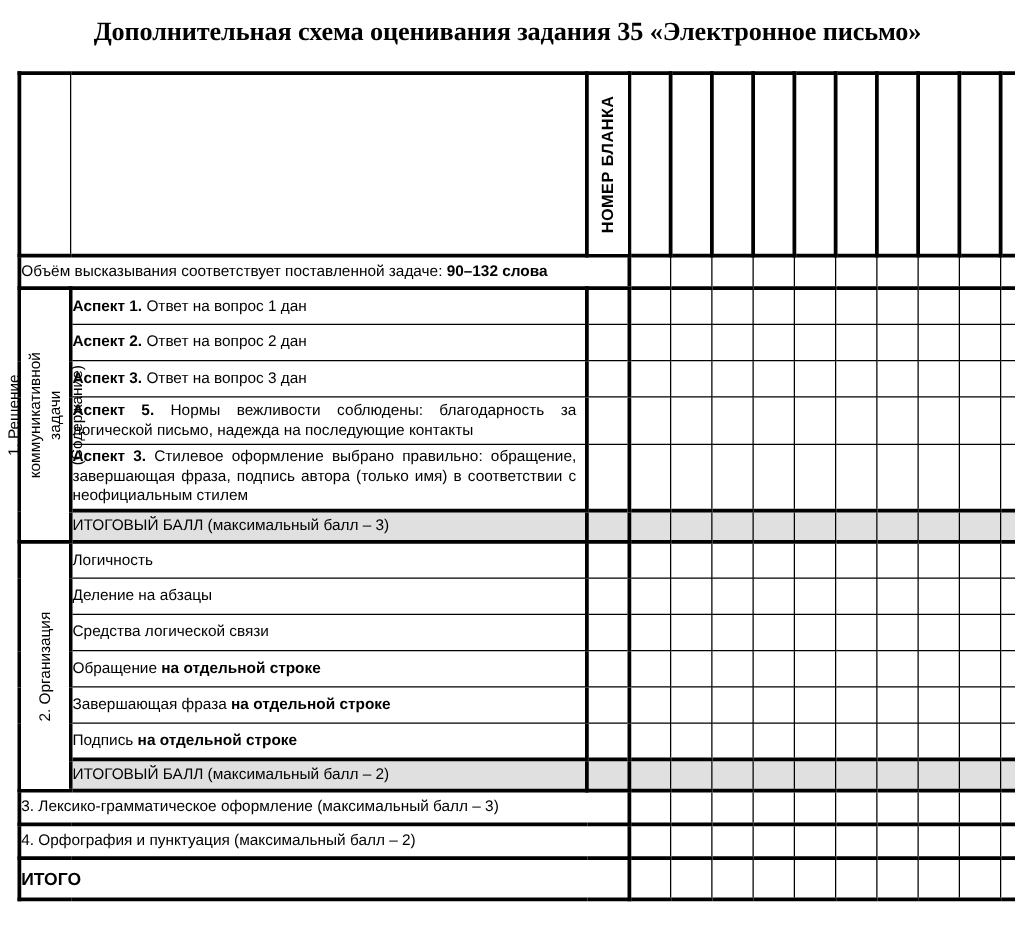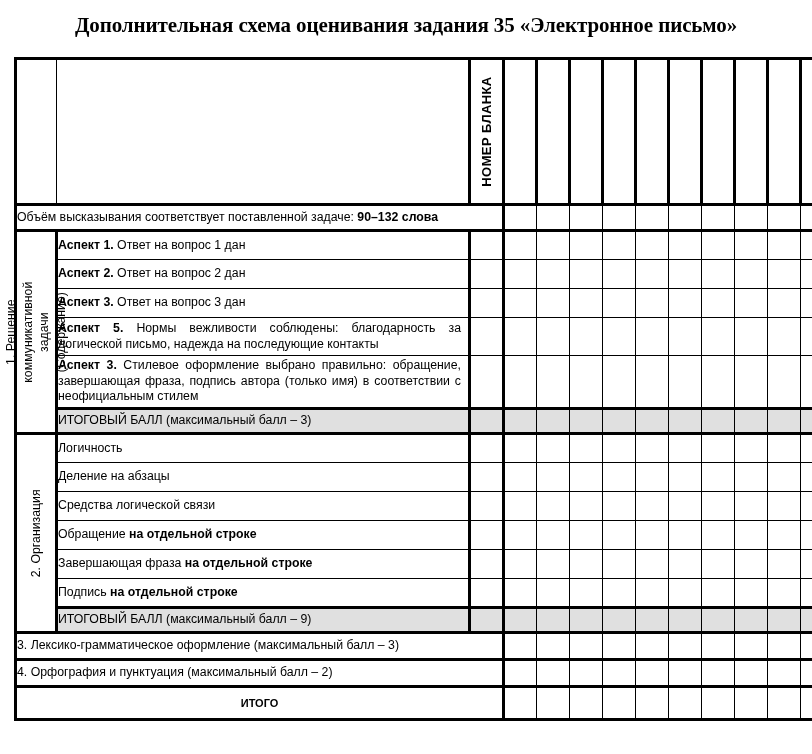--- a/index.html
+++ b/index.html
@@ -102,21 +102,21 @@
     transform: rotate(-90deg);
     white-space: nowrap;
     font-weight: bold;
     font-size: 13px;
     letter-spacing: 0.4px;
   }
 
   .gray { background: #e0e0e0 !important; }
   .bold { font-weight: bold; }
   .total-label { font-size: 12.3px; }
-  .itogo { font-weight: bold; font-size: 11px; padding-left: 7px; text-align: center; }
+  .itogo { font-weight: bold; font-size: 14px; padding-left: 7px; }
 
   col.c-rot   { width: 41px; }
   col.c-main  { width: 413px; }
   col.c-blank { width: 34px; }
   col.c-data  { width: 33px; }
 </style>
 </head>
 <body>
 
 <div class="page-title">Дополнительная схема оценивания задания 35 «Электронное письмо»</div>
@@ -358,21 +358,21 @@
         <td></td>
         <td></td>
         <td></td>
         <td></td>
         <td></td>
         <td></td>
         <td class="b-out-r"></td>
       </tr>
 
       <tr style="height:25px;">
-        <td class="cell-text gray total-label b-thick-l b-thick-r b-thick-b b-thick-t">ИТОГОВЫЙ БАЛЛ (максимальный балл – 9)</td>
+        <td class="cell-text gray total-label b-thick-l b-thick-r b-thick-b b-thick-t">ИТОГОВЫЙ БАЛЛ (максимальный балл – 2)</td>
         <td class="gray b-thick-r b-thick-b b-thick-t"></td>
         <td class="gray b-thick-b b-thick-t"></td>
         <td class="gray b-thick-b b-thick-t"></td>
         <td class="gray b-thick-b b-thick-t"></td>
         <td class="gray b-thick-b b-thick-t"></td>
         <td class="gray b-thick-b b-thick-t"></td>
         <td class="gray b-thick-b b-thick-t"></td>
         <td class="gray b-thick-b b-thick-t"></td>
         <td class="gray b-thick-b b-thick-t"></td>
         <td class="gray b-thick-b b-thick-t"></td>

